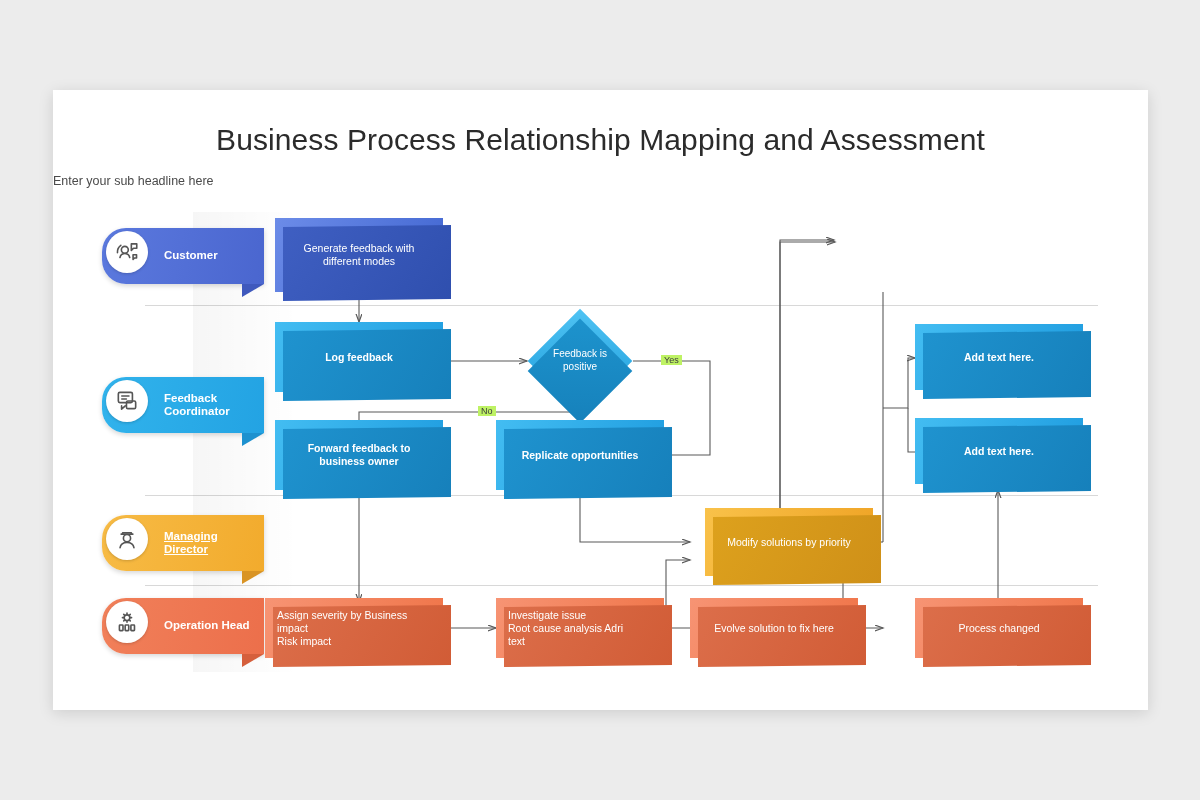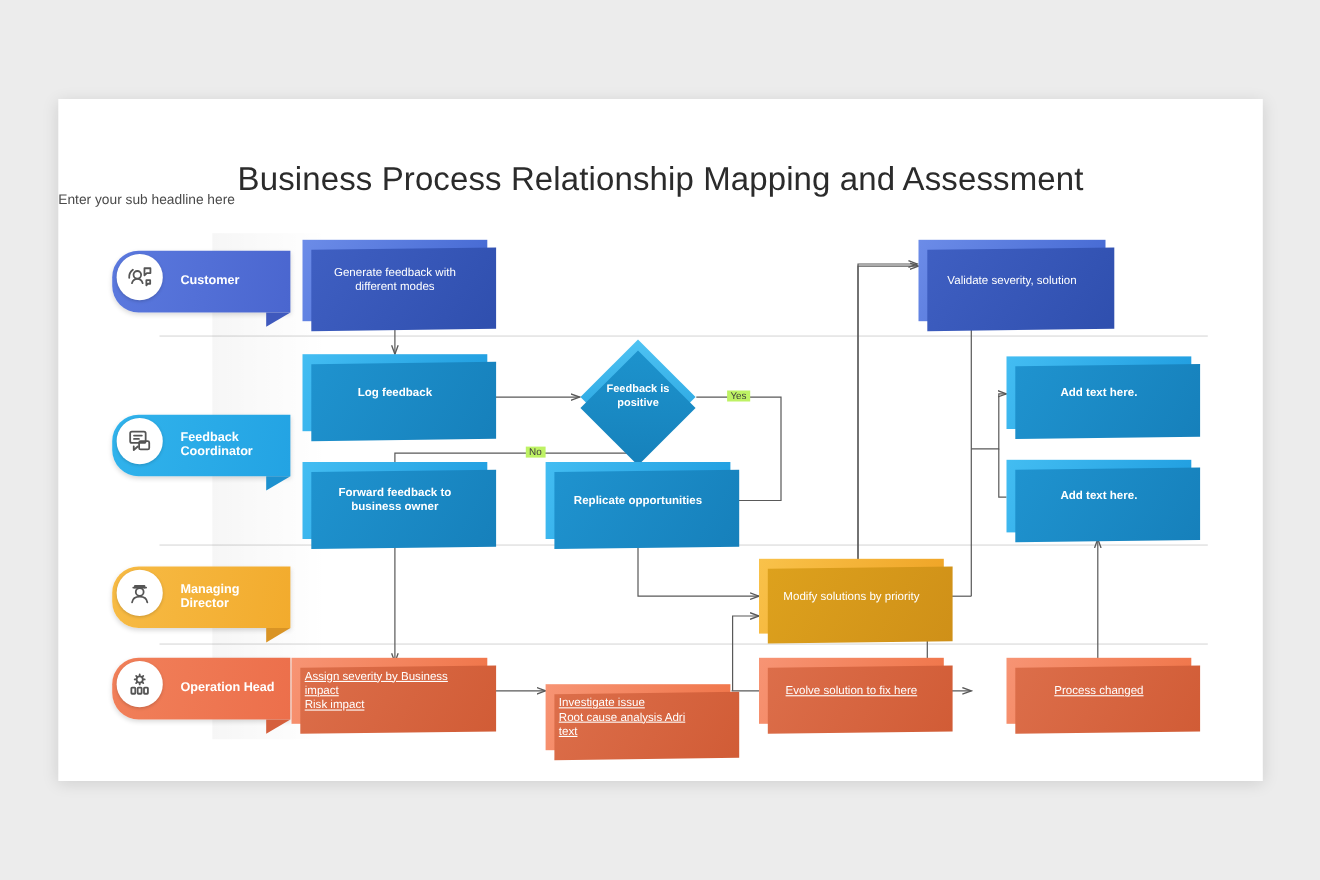--- a/index.html
+++ b/index.html
@@ -18,21 +18,20 @@
     width: 1095px; height: 620px;
     background: #ffffff;
     box-shadow: 0 3px 14px rgba(0,0,0,0.13);
   }
 
   .title {
     position: absolute; left: 0; top: 33px; width: 100%;
     text-align: center;
     font-size: 30px; font-weight: 400; color: #2b2b2b;
     letter-spacing: .1px;
-    margin-top: 24px;
   }
   .subtitle {
     position: absolute; left: 0; top: 84px; width: 100%;
     font-size: 12.5px; color: #4a4a4a;
   }
 
   
   .divider {
     position: absolute;
     height: 1px; background: #d8d8d8;
@@ -76,21 +75,21 @@
     margin-left: 62px;
     font-size: 11.5px; font-weight: bold;
     line-height: 13.5px;
     white-space: pre-line;
   }
 
   .lane-customer  { background: linear-gradient(100deg,#5b79de 0%, #4a66cf 100%); }
   .lane-customer  .tail { border-color: #3f59bd transparent transparent transparent; }
   .lane-feedback  { background: linear-gradient(100deg,#31b3ec 0%, #23a3e3 100%); }
   .lane-feedback  .tail { border-color: #1d91cf transparent transparent transparent; }
-  .lane-managing  { background: linear-gradient(100deg,#f7bb45 0%, #f2ab2d 100%); }
+  .lane-managing  { background: linear-gradient(100deg,#f7bb45 0%, #f2ab2d 100%); text-decoration: underline; }
   .lane-managing  .tail { border-color: #d99425 transparent transparent transparent; }
   .lane-operation { background: linear-gradient(100deg,#f1805a 0%, #ec6f4b 100%); }
   .lane-operation .tail { border-color: #d55f3c transparent transparent transparent; }
 
   
   .node {
     position: absolute;
     display: flex; align-items: center; justify-content: center;
     color: #ffffff;
     font-size: 10.5px;
@@ -108,26 +107,26 @@
   }
   .node .txt { position: relative; z-index: 2; }
   .node.left-align { justify-content: flex-start; text-align: left; }
 
   .n-indigo { background: linear-gradient(125deg,#6c8ce8 0%, #3e63cf 100%); }
   .n-indigo .shadow-plate { background: linear-gradient(125deg,#3f5fc2 0%, #2f4fae 100%); }
 
   .n-blue { background: linear-gradient(120deg,#43bdf2 0%, #1c9ade 100%); font-weight: bold; }
   .n-blue .shadow-plate { background: linear-gradient(120deg,#1f93cf 0%, #1680bb 100%); }
 
-  .n-amber { background: linear-gradient(120deg,#f9c martínez 0%, #f0a424 100%); }
+  .n-amber { background: linear-gradient(120deg,#f9c martínez 0%, #f0a424 100%); margin-left: 15px; }
   .n-amber { background: linear-gradient(120deg,#fbc köp 0%, #f0a424 100%); }
   .n-amber { background: linear-gradient(120deg,#f9c24a 0%, #eea021 100%); }
   .n-amber .shadow-plate { background: linear-gradient(120deg,#dda11d 0%, #cf9018 100%); }
 
-  .n-orange { background: linear-gradient(120deg,#f79474 0%, #ef7245 100%); text-decoration: underline; }
+  .n-orange { background: linear-gradient(120deg,#f79474 0%, #ef7245 100%); }
   .n-orange .shadow-plate { background: linear-gradient(120deg,#dc6e4a 0%, #d15c36 100%); }
 
   
   .diamond {
     position: absolute;
     width: 74px; height: 74px;
     transform: rotate(45deg);
     background: linear-gradient(135deg,#4fc3f3 0%, #1a9ada 100%);
     z-index: 3;
   }
@@ -136,21 +135,20 @@
     transform: translate(7px,7px);
     background: linear-gradient(135deg,#1d93cd 0%, #1681bb 100%);
     z-index: -1;
   }
   .diamond-label {
     position: absolute;
     z-index: 4;
     color: #fff; font-size: 10px; line-height: 12.5px;
     text-align: center; white-space: pre-line;
     pointer-events: none;
-    font-weight: bold;
   }
 
   
   .conn-layer {
     position: absolute; left: 0; top: 0;
     width: 1095px; height: 620px;
     z-index: 2; pointer-events: none;
   }
   .conn-layer line, .conn-layer path, .conn-layer polyline {
     stroke: #595959; stroke-width: 1.1; fill: none;
@@ -284,24 +282,20 @@
 
     <div class="edge-label" style="left:608px; top:265px">Yes</div>
     <div class="edge-label" style="left:425px; top:316px">No</div>
 
     <div class="node n-indigo" style="left:222px; top:128px; width:168px; height:74px">
       <span class="shadow-plate"></span>
       <span class="txt">Generate feedback with
 different modes</span>
     </div>
 
-    <div class="node n-indigo" style="left:782px; top:128px; width:170px; height:74px">
-      <span class="shadow-plate"></span>
-      <span class="txt">Validate severity, solution</span>
-    </div>
 
     <div class="node n-blue" style="left:222px; top:232px; width:168px; height:70px">
       <span class="shadow-plate"></span>
       <span class="txt">Log feedback</span>
     </div>
 
     <div class="diamond" style="left:490px; top:234px">
       <span class="dshadow"></span>
     </div>
     <div class="diamond-label" style="left:490px; top:258px; width:74px">Feedback is
@@ -333,21 +327,21 @@
       <span class="txt">Modify solutions by priority</span>
     </div>
 
     <div class="node n-orange left-align" style="left:212px; top:508px; width:178px; height:60px">
       <span class="shadow-plate"></span>
       <span class="txt">Assign severity by Business
 impact
 Risk impact</span>
     </div>
 
-    <div class="node n-orange left-align" style="left:443px; top:532px; width:168px; height:60px">
+    <div class="node n-orange left-align" style="left:443px; top:508px; width:168px; height:60px">
       <span class="shadow-plate"></span>
       <span class="txt">Investigate issue
 Root cause analysis Adri
 text</span>
     </div>
 
     <div class="node n-orange" style="left:637px; top:508px; width:168px; height:60px">
       <span class="shadow-plate"></span>
       <span class="txt">Evolve solution to fix here</span>
     </div>

